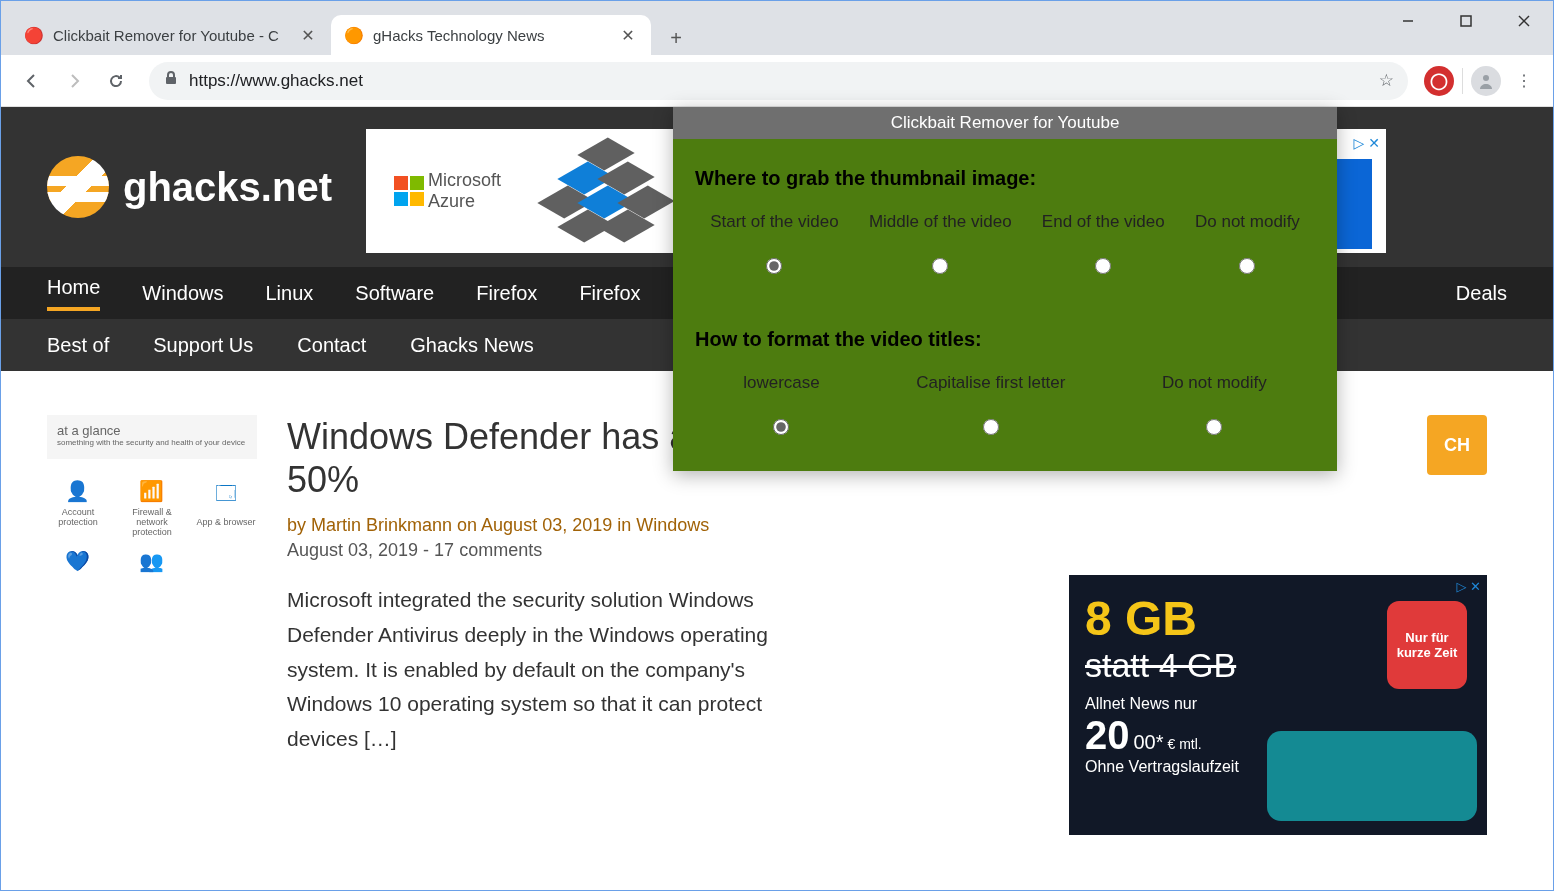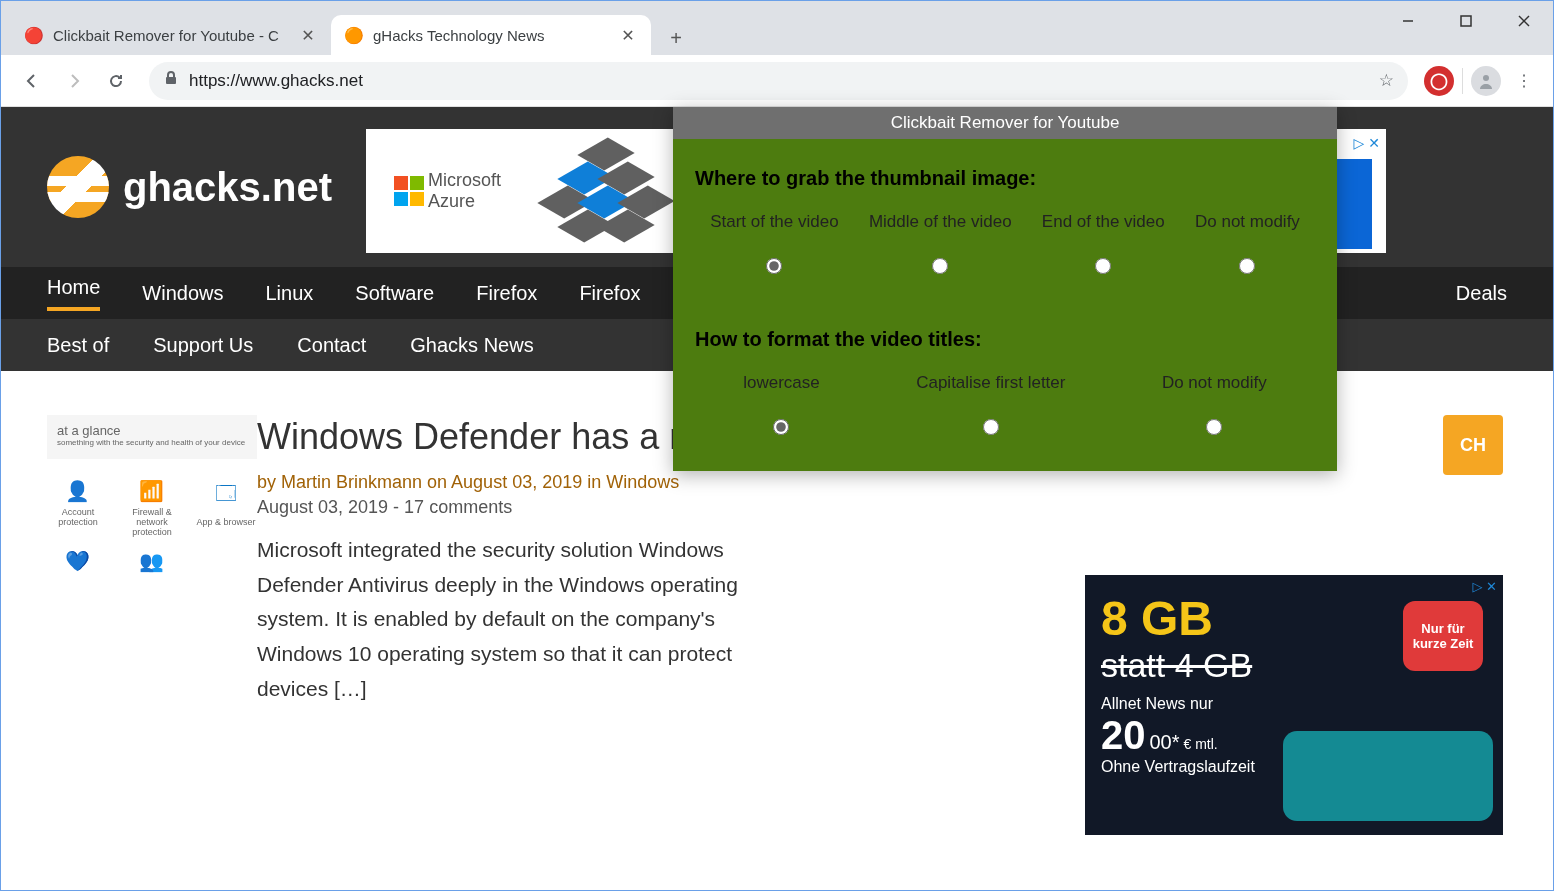--- a/index.html
+++ b/index.html
@@ -48,39 +48,39 @@
 .cube.blue{background:#0f7fd8}
 .banner-right{position:absolute;right:6px;top:6px;display:flex;gap:4px;color:#1f88d8;font-size:14px}
 .blue-box{position:absolute;right:14px;top:30px;width:40px;height:90px;background:#0b66d6}
 
 .nav1{height:52px;background:#222;display:flex;align-items:center;padding:0 46px;gap:42px}
 .nav1 a,.nav2 a{color:#fff;font-size:20px;text-decoration:none}
 .nav1 a.active{border-bottom:4px solid #f5a623;padding-bottom:8px}
 .nav1 .deals{margin-left:auto}
 .nav2{height:52px;background:#333;display:flex;align-items:center;padding:0 46px;gap:44px;font-size:18px}
 
-.content{display:flex;padding:44px 50px 0 46px;}
+.content{display:flex;padding:44px 66px 0 46px;gap:30px}
 .thumb-col{width:210px}
 .thumb{width:210px;height:44px;background:#f5f5f5;padding:8px 10px;font-size:13px;color:#666}
 .tiles{display:grid;grid-template-columns:repeat(3,1fr);gap:12px;margin-top:20px}
 .tile{display:flex;flex-direction:column;align-items:center;font-size:9px;color:#666;text-align:center;gap:4px}
 .tile .ti{color:#0b76c5;font-size:20px}
 .article{flex:1}
 .article h1{font-size:36px;color:#333;font-weight:400;line-height:1.2;margin-bottom:14px}
 .byline{font-size:18px;color:#a16207;margin-bottom:4px}
-.dateline{font-size:18px;color:#555;margin-bottom:15px}
+.dateline{font-size:18px;color:#555;margin-bottom:22px}
 .article p{font-size:21px;color:#333;line-height:1.65;max-width:510px}
 .aside{width:430px;position:relative}
 .search-btn{position:absolute;top:0;right:0;width:60px;height:60px;background:#f5a623;color:#fff;display:flex;align-items:center;justify-content:center;font-size:18px;font-weight:bold;border-radius:4px}
 .ad2{position:absolute;top:160px;right:0;width:418px;height:260px;background:#111827;color:#fff;padding:16px}
 .ad2 .big{font-size:48px;font-weight:bold;color:#f5c518}
 .ad2 .strike{font-size:34px;color:#fff;text-decoration:line-through}
 .ad2 .small{font-size:16px}
 .ad2 .price{font-size:40px;font-weight:bold}
-.ad2 .bubble{position:absolute;top:26px;right:20px;background:#e03a3a;color:#fff;width:80px;height:70px;border-radius:12px;display:flex;align-items:center;justify-content:center;text-align:center;font-size:13px;font-weight:bold;padding:4px}
+.ad2 .bubble{position:absolute;top:26px;right:20px;background:#e03a3a;color:#fff;width:80px;height:88px;border-radius:12px;display:flex;align-items:center;justify-content:center;text-align:center;font-size:13px;font-weight:bold;padding:4px}
 .ad2 .couch{position:absolute;right:10px;bottom:14px;width:210px;height:90px;background:#148a93;border-radius:14px}
 .ad2 .adch{position:absolute;top:4px;right:6px;color:#1f88d8;font-size:13px}
 
 
 .ext-popup{position:absolute;top:106px;left:672px;width:664px;background:#4d7c0f;box-shadow:0 4px 18px rgba(0,0,0,.3);z-index:50}
 .ext-popup .pop-header{height:32px;background:#6f6f6f;color:#fff;display:flex;align-items:center;justify-content:center;font-size:17px}
 .ext-popup .pop-body{padding:16px 22px 36px 22px}
 .ext-popup h3{font-size:20px;font-weight:700;margin:12px 0 22px 0}
 .opt-row{display:flex;justify-content:space-around;margin-bottom:54px}
 .opt-row.last{margin-bottom:0}

